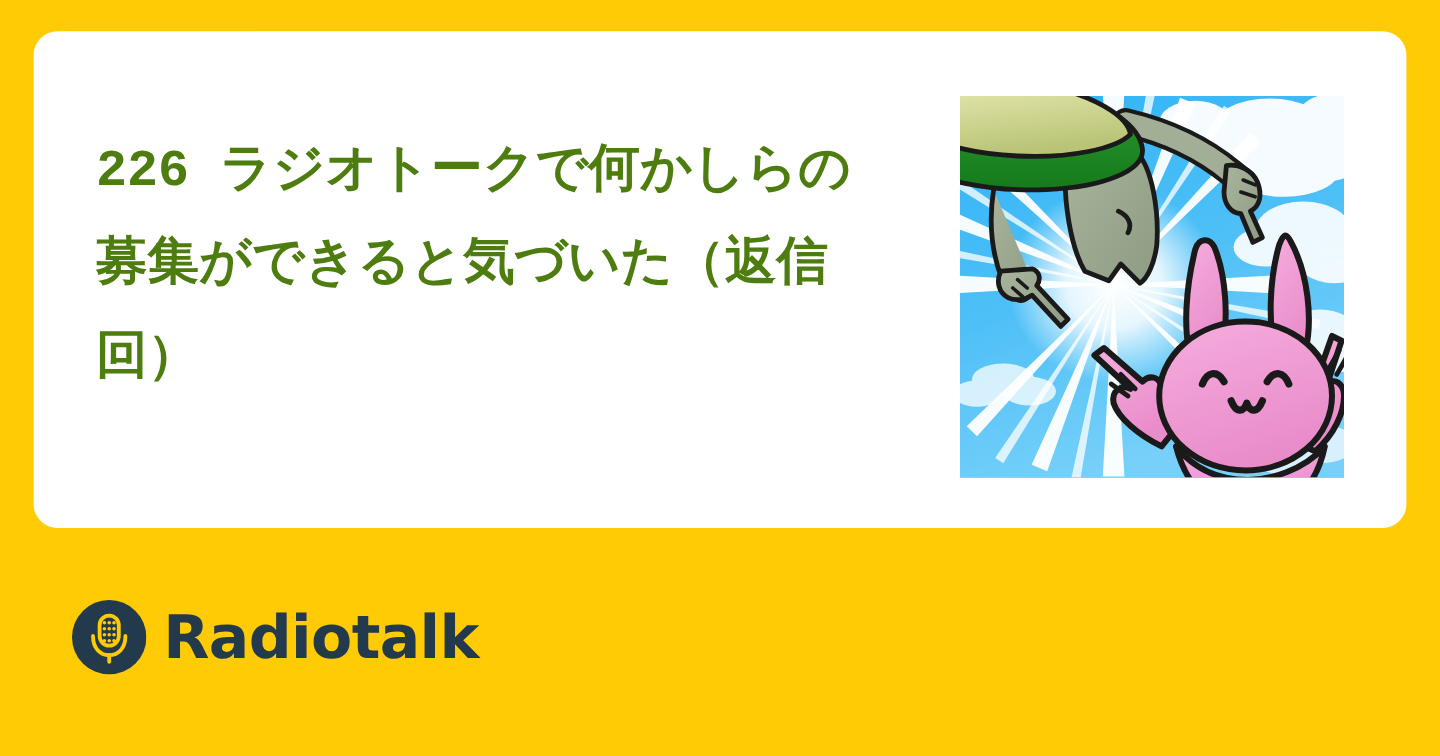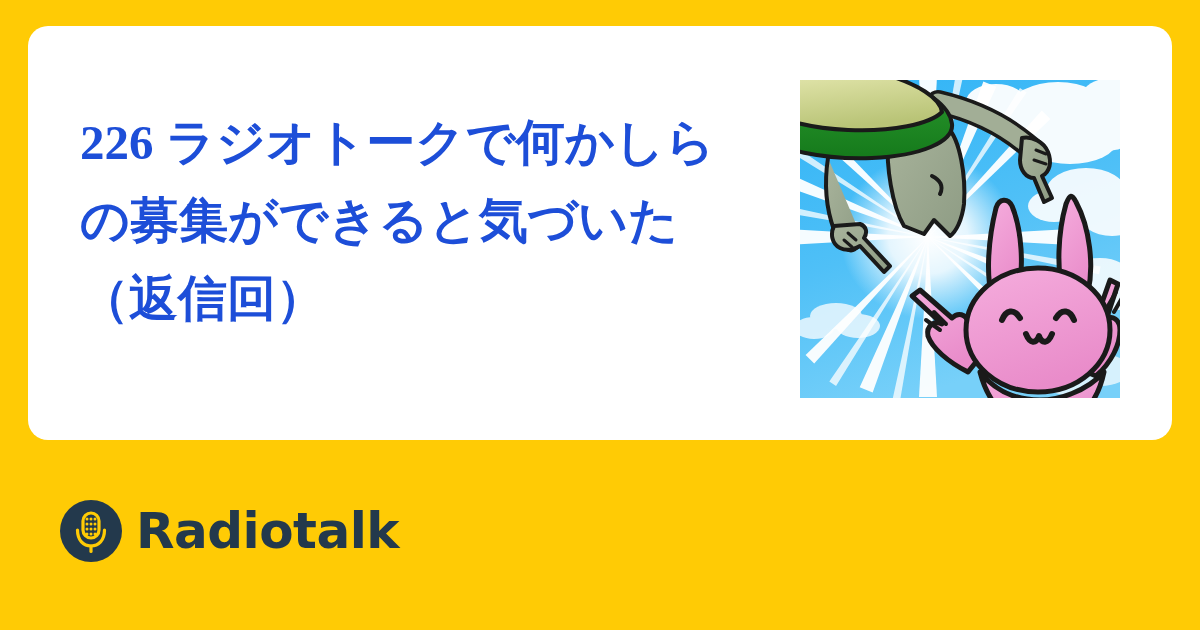--- a/index.html
+++ b/index.html
@@ -42,25 +42,25 @@
   }
 
   
   .title-wrap {
     width: 772px;
     padding: 78px 0 0 52px;
     flex: 0 0 auto;
   }
 
   .episode-title {
-    font-family: Liberation Serif, serif;
-    font-size: 49px;
+    font-family: Liberation Mono, monospace;
+    font-size: 43px;
     font-weight: bold;
     line-height: 78px;
-    color: #1d4ed8;
+    color: #4d7c0f;
     letter-spacing: 0px;
     width: 660px;
     word-break: break-all;
   }
 
   
   .thumb {
     position: absolute;
     left: 772px;
     top: 54px;

